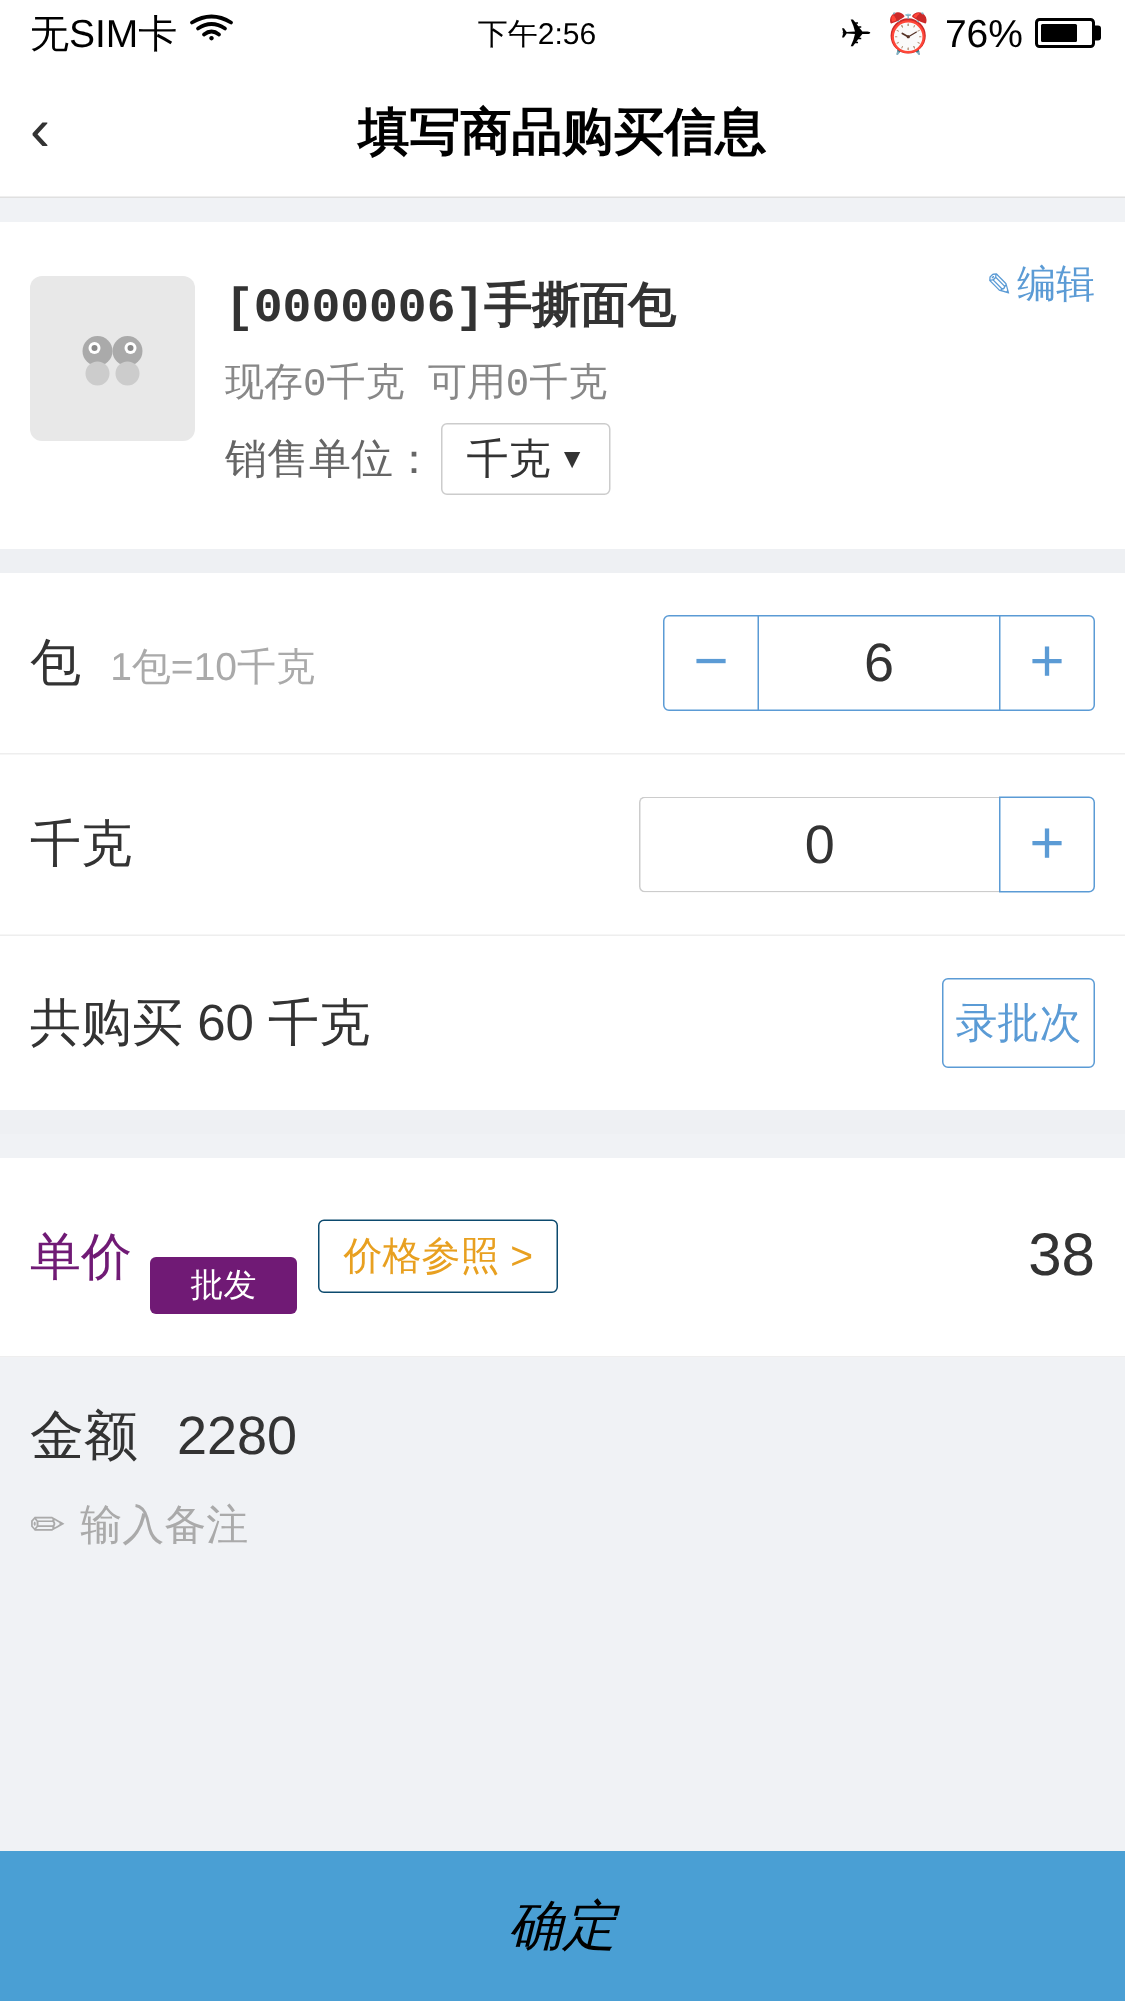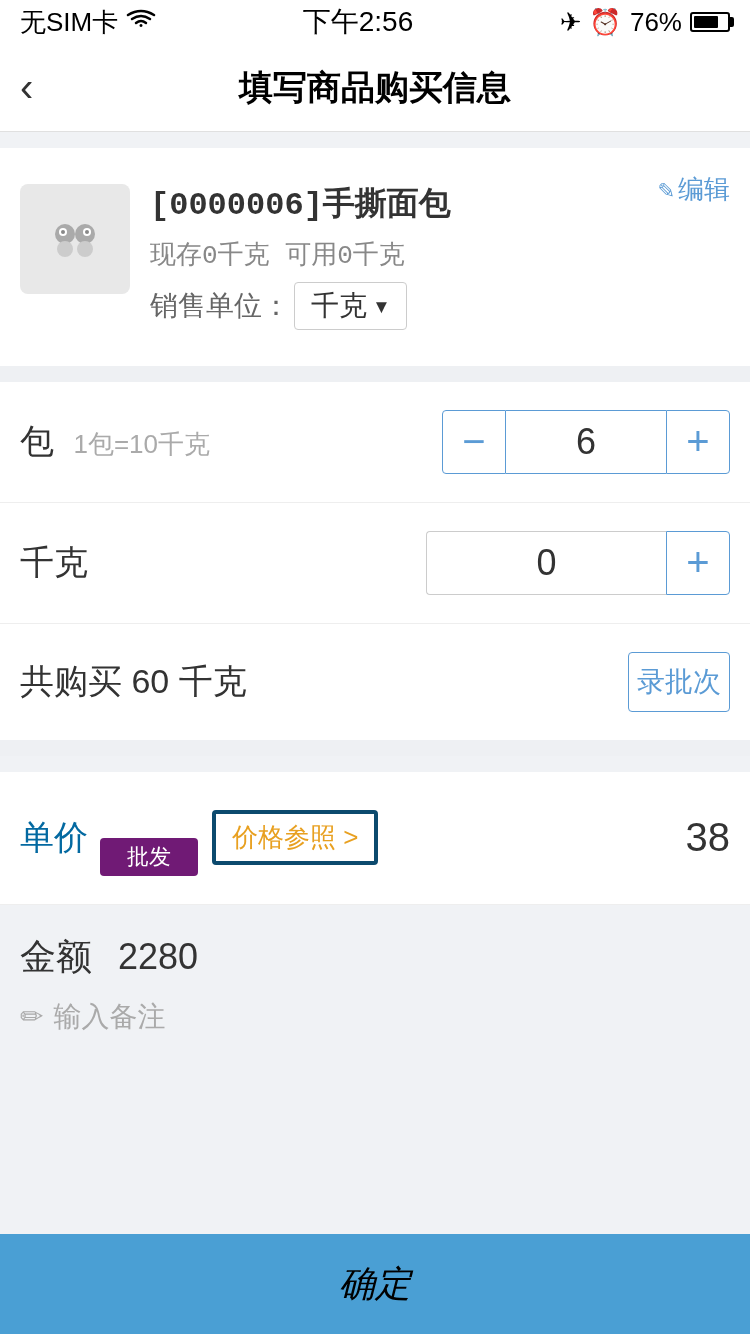--- a/index.html
+++ b/index.html
@@ -23,21 +23,21 @@
       padding: 0 20px;
       font-size: 26px;
       color: #000;
     }
     .status-bar-left {
       display: flex;
       align-items: center;
       gap: 8px;
     }
     .status-bar-center {
-      font-size: 28px;
+      font-size: 20px;
       font-weight: 500;
     }
     .status-bar-right {
       display: flex;
       align-items: center;
       gap: 8px;
       font-size: 26px;
     }
     .battery {
       width: 40px;
@@ -278,33 +278,33 @@
       margin-top: 16px;
     }
     .price-row {
       display: flex;
       align-items: center;
       padding: 28px 20px;
       border-bottom: 1px solid #eee;
     }
     .price-label {
       font-size: 34px;
-      color: #0369a1;
+      color: #701a75;
     }
     .price-tag {
       background: #701a75;
       color: #fff;
       font-size: 22px;
       padding: 4px 27px;
       border-radius: 4px;
       margin-left: 12px;
       margin-top: 38px;
     }
     .price-ref-btn {
-      border: 4px solid #0c4a6e;
+      border: 1px solid #0c4a6e;
       color: #e8a020;
       font-size: 26px;
       padding: 6px 16px;
       border-radius: 4px;
       background: #fff;
       cursor: pointer;
       margin-left: 14px;
       display: flex;
       align-items: center;
       gap: 6px;

